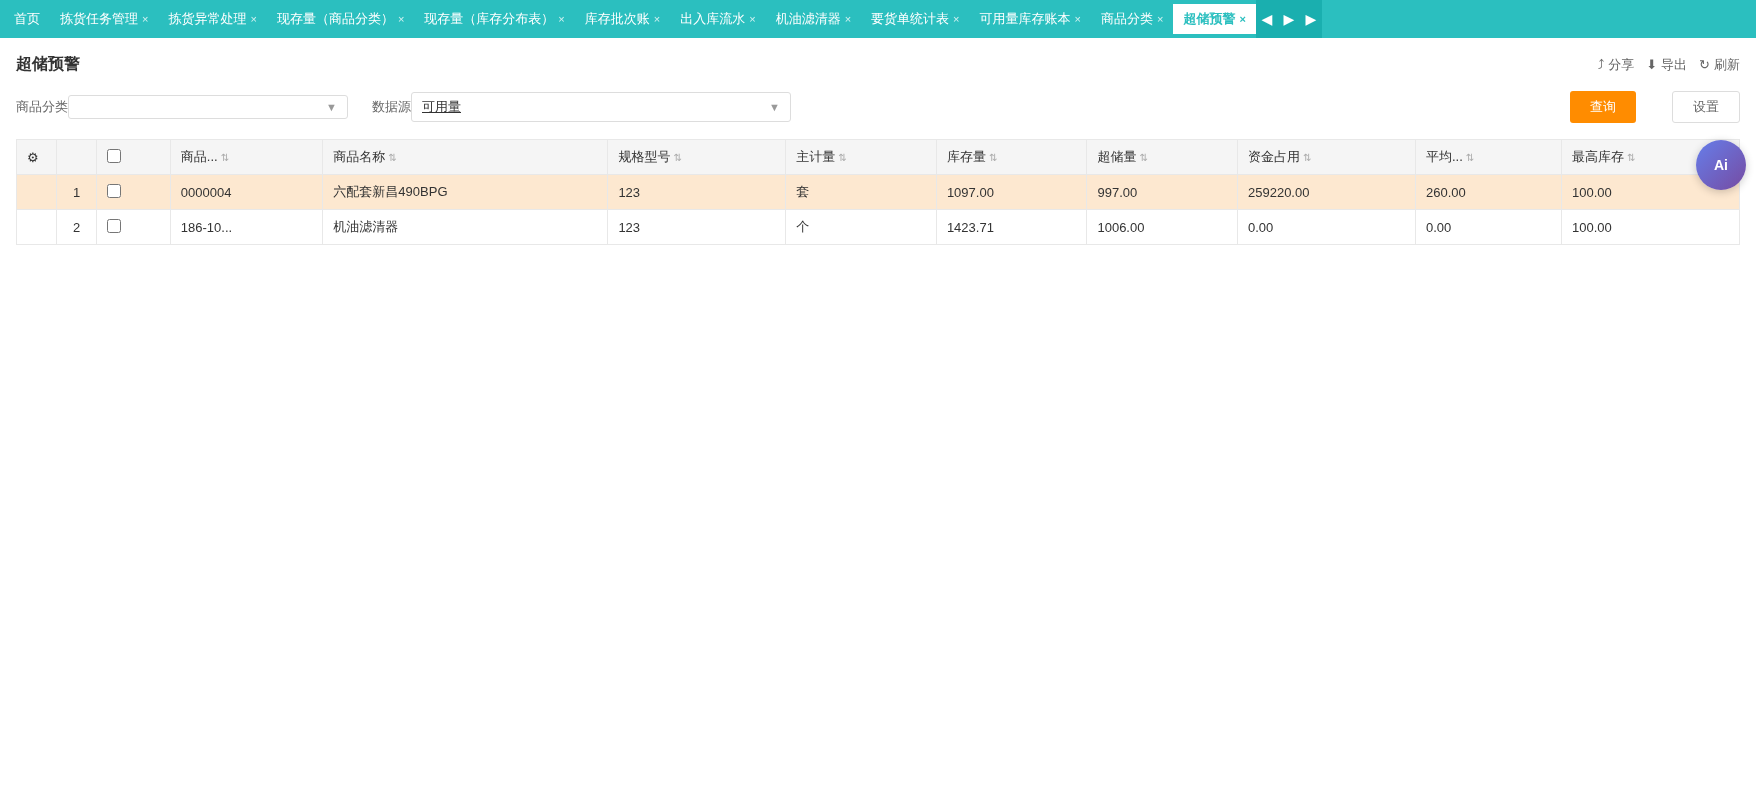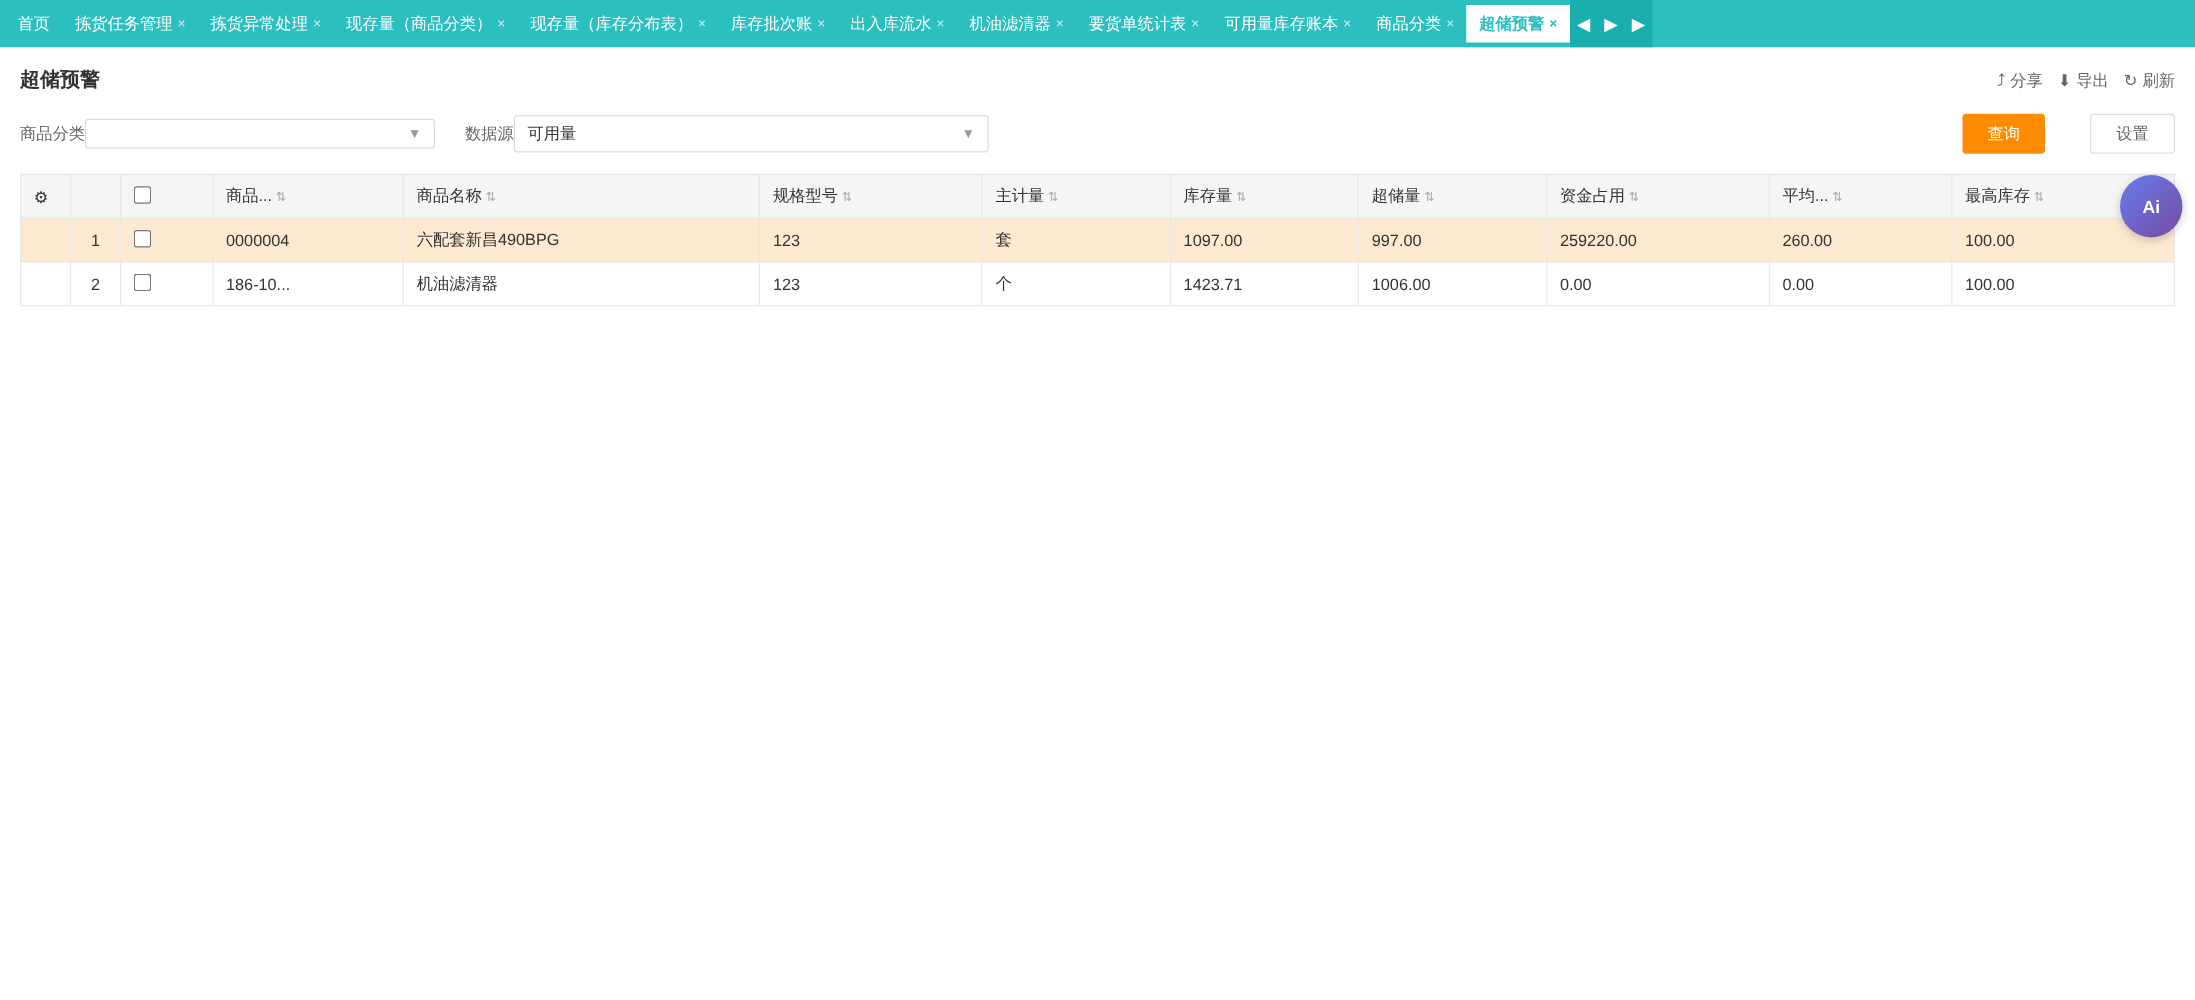--- a/index.html
+++ b/index.html
@@ -103,21 +103,21 @@
       display: flex;
       align-items: center;
       border: 1px solid #ddd;
       border-radius: 3px;
       padding: 5px 10px;
       min-width: 280px;
       background: #fff;
       cursor: pointer;
       justify-content: space-between;
     }
-    .filter-select .select-text { color: #999; font-size: 13px; }
+    .filter-select .select-text { color: #999; font-size: 13px; text-decoration: underline; }
     .filter-select .chevron { color: #999; font-size: 11px; }
 
     .filter-actions {
       display: flex;
       gap: 8px;
       margin-left: auto;
       justify-content: center;
     }
     .btn-query {
       background: #ff8c00;

